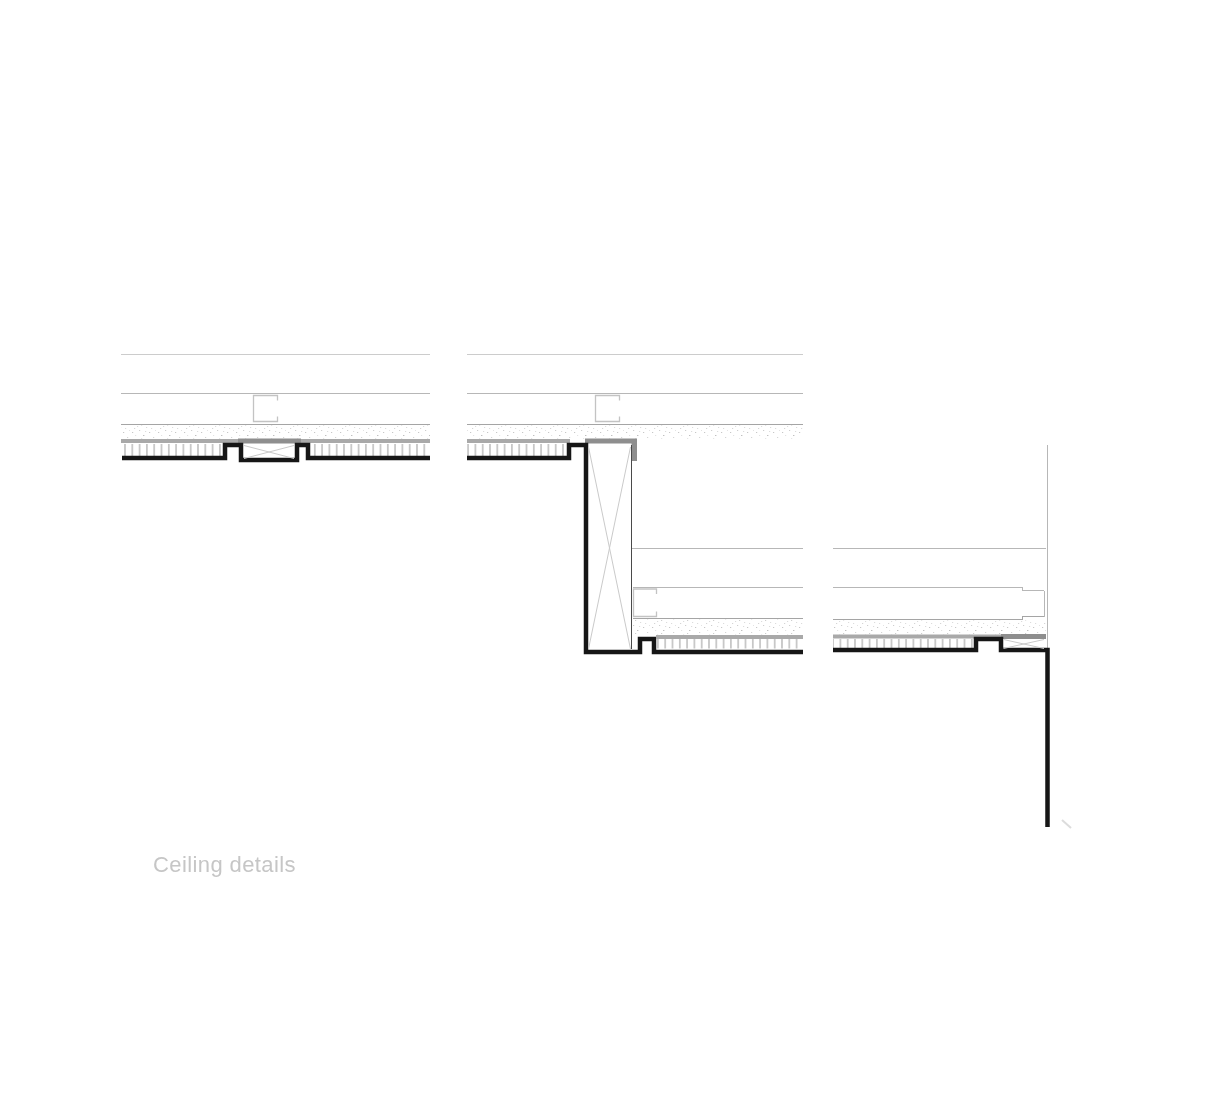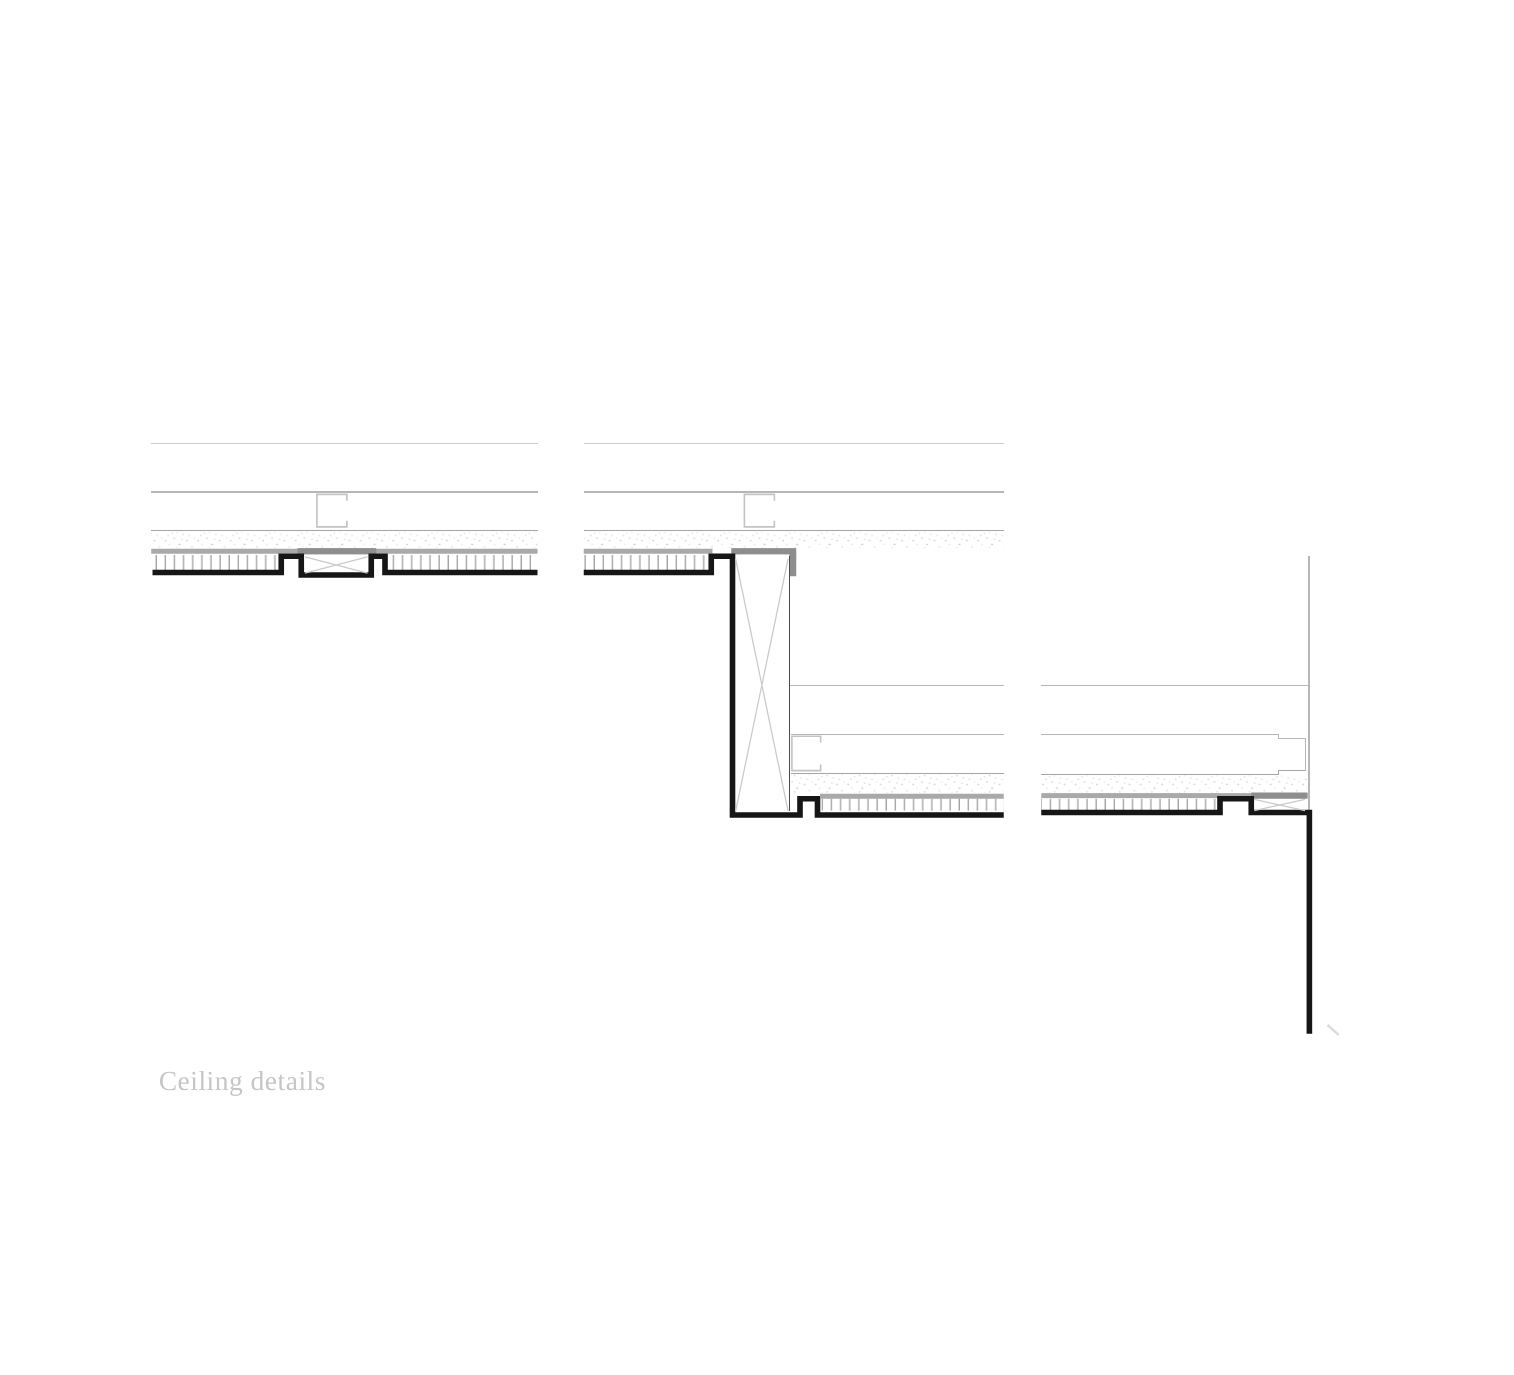--- a/index.html
+++ b/index.html
@@ -22,22 +22,22 @@
   .profile{stroke:var(--profile);stroke-width:1.3;fill:none;}
   .xline{stroke:var(--x-brace);stroke-width:1;fill:none;}
   .beam-edge{stroke:var(--beam-edge);stroke-width:1.2;fill:none;shape-rendering:crispEdges;}
   .wall-thin{stroke:var(--line-light);stroke-width:1.4;fill:none;shape-rendering:crispEdges;}
   .band{fill:var(--band);}
   .band-dark{fill:var(--band-dark);}
   .tick{stroke:var(--tick);stroke-width:2;fill:none;}
   .dot{fill:var(--stipple);}
   .hline{fill:var(--hatch);}
   .title{
-    position:absolute;left:127px;top:852px;
-    font-size:22px;letter-spacing:0.4px;color:var(--title-text);font-family:Liberation Serif, serif;
+    position:absolute;left:153px;top:852px;
+    font-size:22px;letter-spacing:0.4px;color:var(--title-text);
   }
 </style>
 </head>
 <body>
 
 <svg class="canvas" width="1211" height="1100" viewBox="0 0 1211 1100">
   <defs>
     <pattern id="stipple" width="26" height="13" patternUnits="userSpaceOnUse">
       <rect class="dot" x="2" y="3" width="1.2" height="1" fill-opacity="0.8"></rect>
       <rect class="dot" x="7" y="10" width="1.2" height="1" fill-opacity="0.5"></rect>

